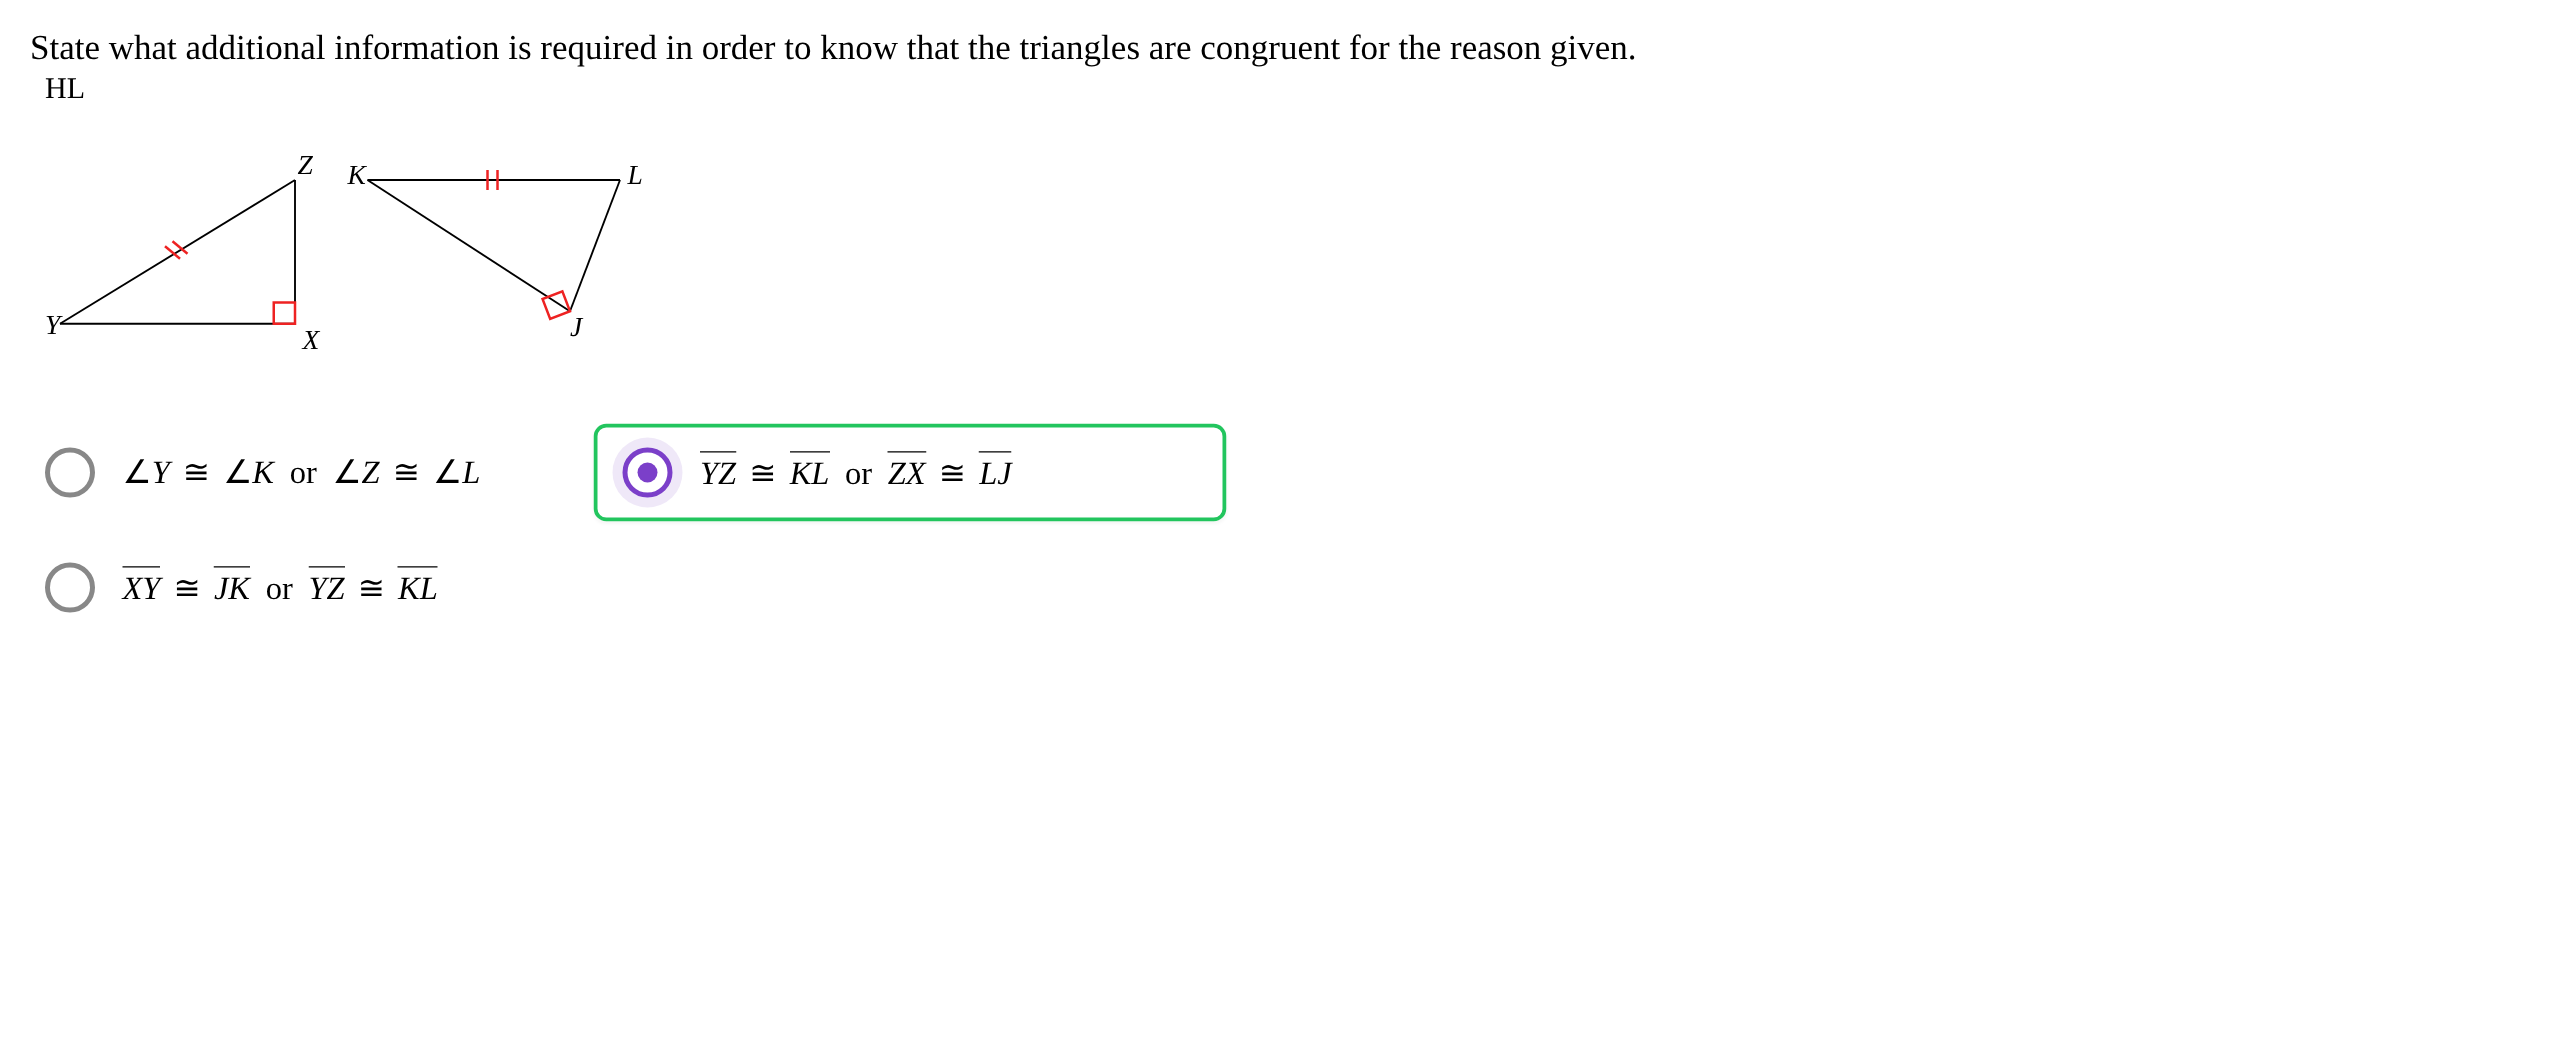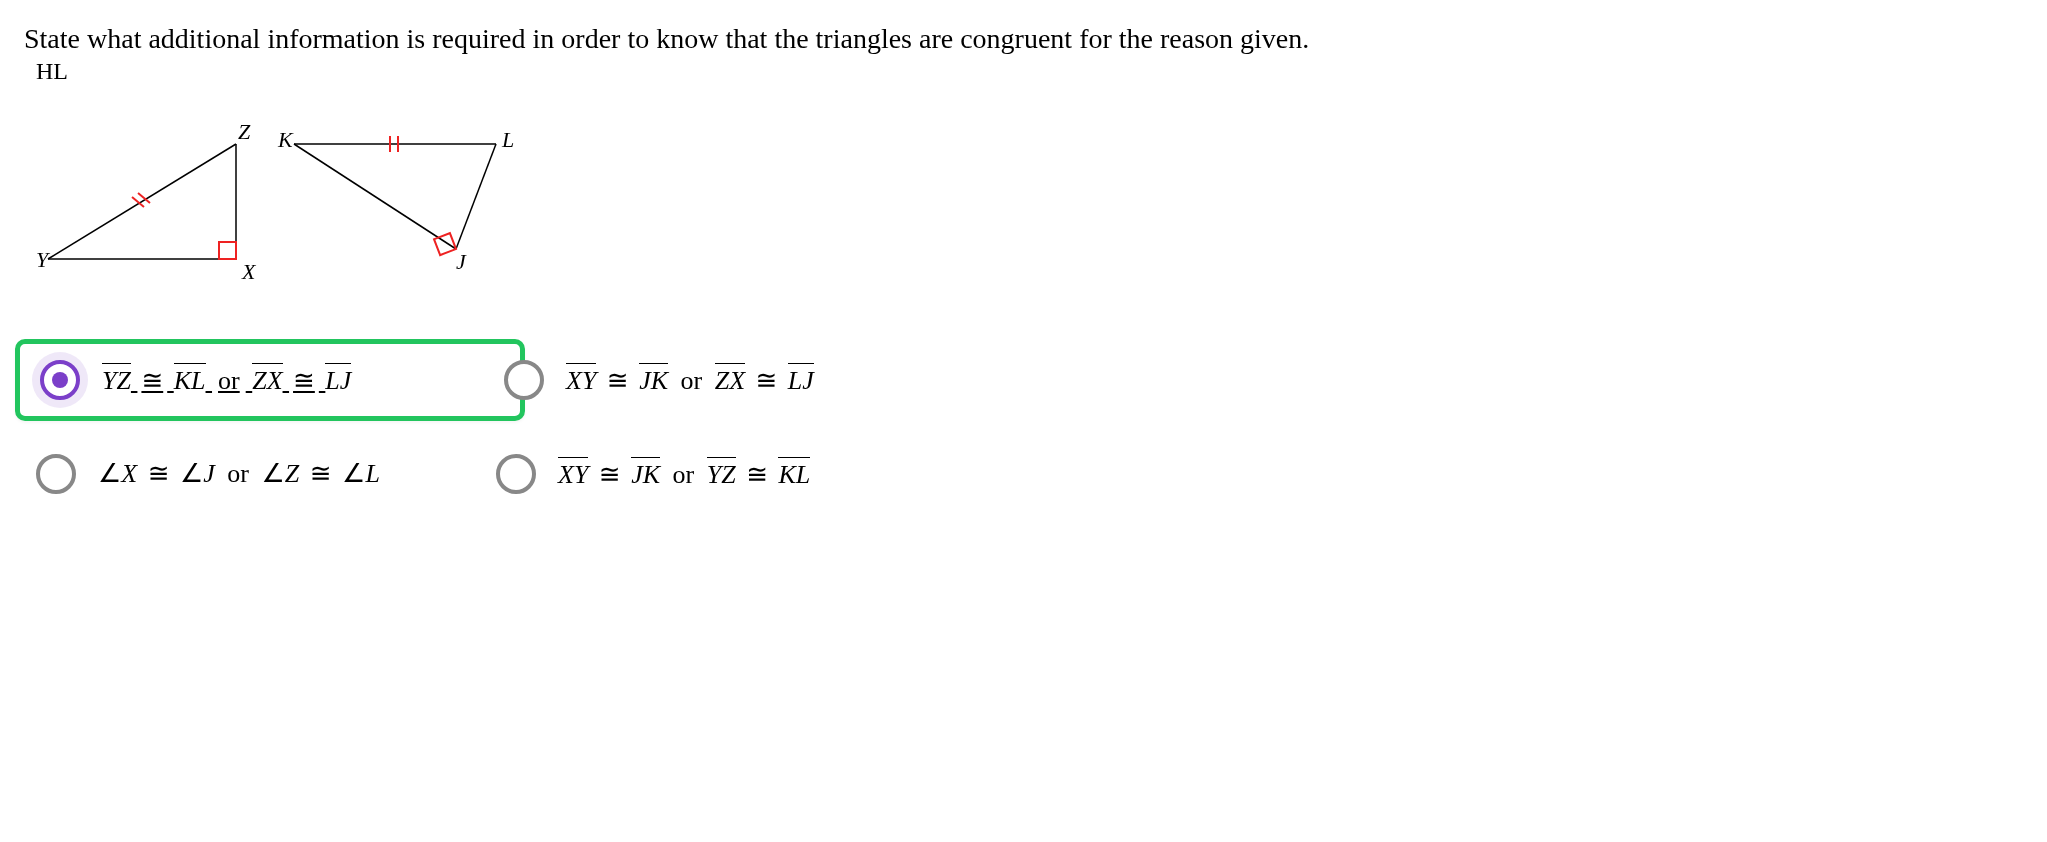--- a/index.html
+++ b/index.html
@@ -34,26 +34,25 @@
     align-items: center;
     gap: 0;
   }
   .option {
     display: flex;
     align-items: center;
     gap: 22px;
     width: 460px;
   }
   .option.selected-wrap {
-    border: 5px solid #22c55e;
+    border: 3px solid #22c55e;
     border-radius: 10px;
     padding: 16px 20px;
     margin: -17px -21px;
     box-shadow: 0 2px 3px rgba(0,0,0,0.04);
-    text-decoration: underline;
   }
   .radio {
     width: 32px;
     height: 32px;
     border: 4px solid #888;
     border-radius: 50%;
     flex-shrink: 0;
     display: flex;
     align-items: center;
     justify-content: center;
@@ -145,71 +144,59 @@
       <text x="466" y="38" font-style="italic" font-family="Georgia" font-size="22">L</text>
       <text x="420" y="160" font-style="italic" font-family="Georgia" font-size="22">J</text>
     </g>
   </svg>
 </div>
 
 <div class="options-container">
 
   <div class="options-row">
 
+    <div class="option">
+      <div class="radio"></div>
+      <div class="math">
+        <span class="angle">∠</span><span>Y</span>
+        <span class="cong">≅</span>
+        <span class="angle">∠</span><span>K</span>
+        <span class="or-text">or</span>
+        <span class="angle">∠</span><span>Z</span>
+        <span class="cong">≅</span>
+        <span class="angle">∠</span><span>L</span>
+      </div>
+    </div>
 
     <div class="option selected-wrap">
       <div class="radio selected"></div>
       <div class="math">
         <span class="seg">YZ</span>
         <span class="cong">≅</span>
         <span class="seg">KL</span>
         <span class="or-text">or</span>
         <span class="seg">ZX</span>
         <span class="cong">≅</span>
         <span class="seg">LJ</span>
       </div>
     </div>
 
+
+  </div>
+
+  <div class="options-row">
+
+
     <div class="option">
       <div class="radio"></div>
       <div class="math">
         <span class="seg">XY</span>
         <span class="cong">≅</span>
         <span class="seg">JK</span>
         <span class="or-text">or</span>
-        <span class="seg">ZX</span>
-        <span class="cong">≅</span>
-        <span class="seg">LJ</span>
-      </div>
-    </div>
-
-  </div>
-
-  <div class="options-row">
-
-    <div class="option">
-      <div class="radio"></div>
-      <div class="math">
-        <span class="angle">∠</span><span>X</span>
-        <span class="cong">≅</span>
-        <span class="angle">∠</span><span>J</span>
-        <span class="or-text">or</span>
-        <span class="angle">∠</span><span>Z</span>
-        <span class="cong">≅</span>
-        <span class="angle">∠</span><span>L</span>
-      </div>
-    </div>
-
-    <div class="option">
-      <div class="radio"></div>
-      <div class="math">
-        <span class="seg">XY</span>
-        <span class="cong">≅</span>
-        <span class="seg">JK</span>
-        <span class="or-text">or</span>
         <span class="seg">YZ</span>
         <span class="cong">≅</span>
         <span class="seg">KL</span>
       </div>
     </div>
 
   </div>
 
 </div>
 

